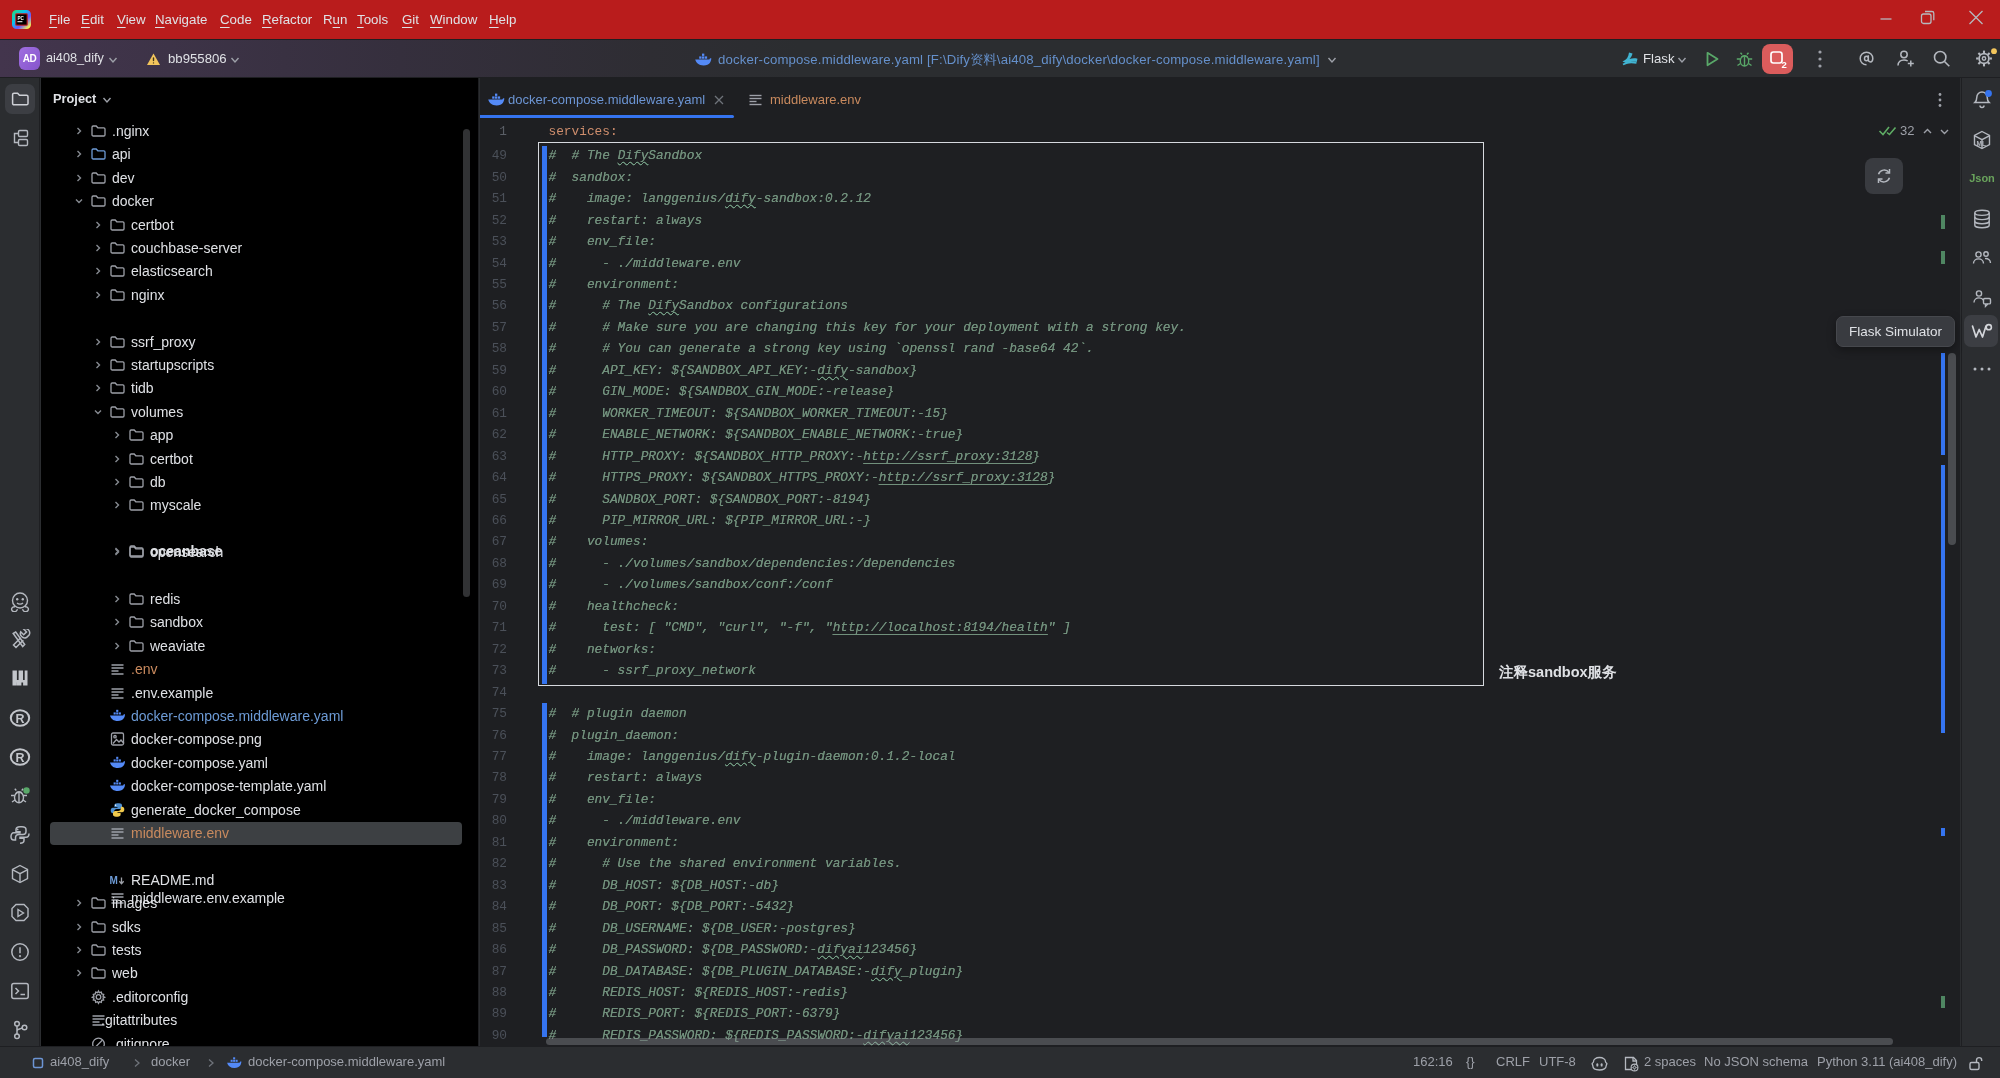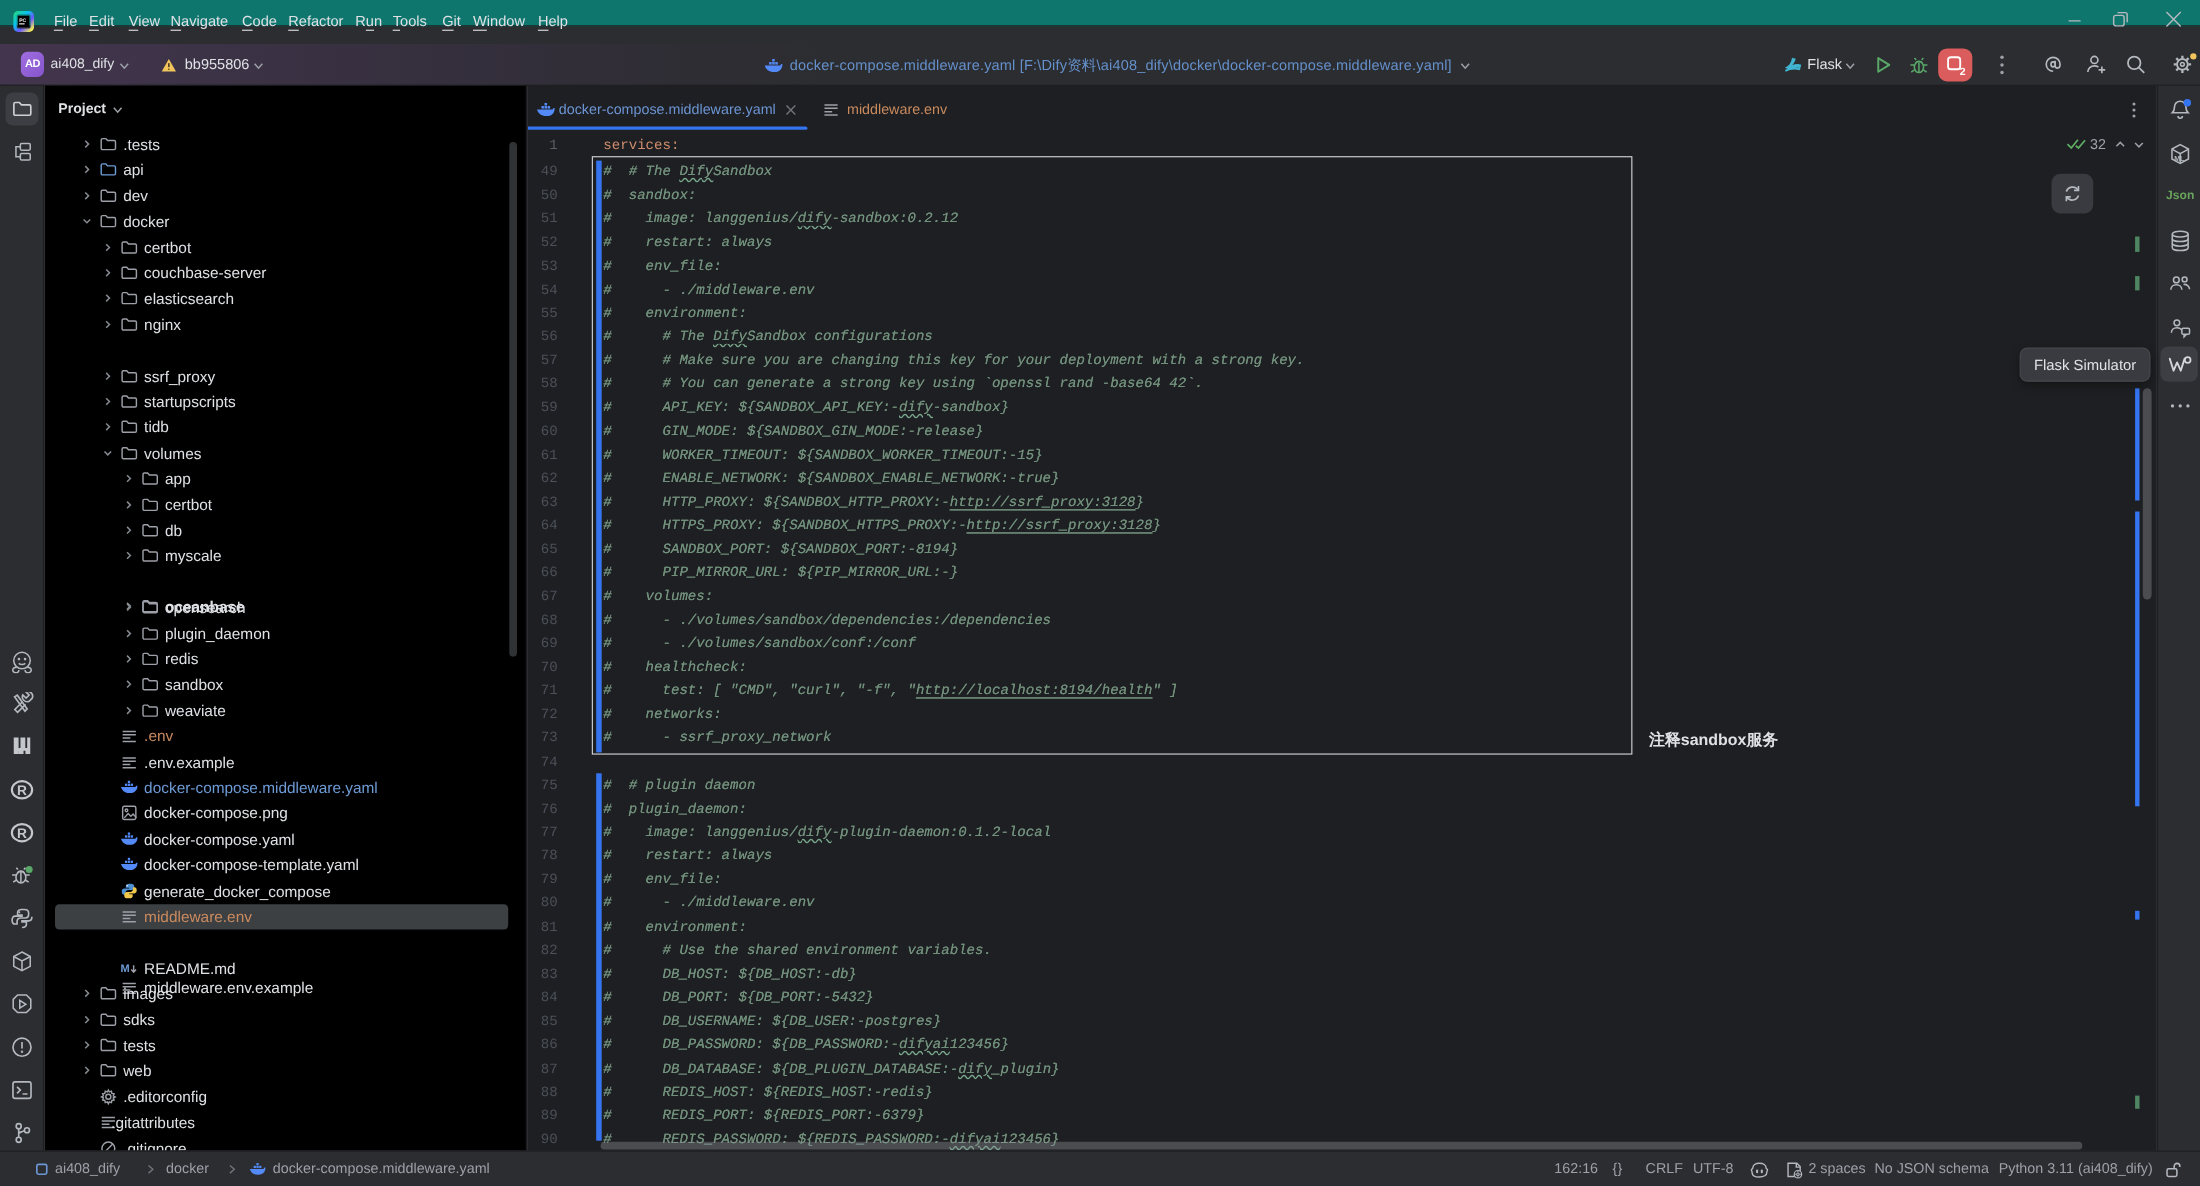--- a/index.html
+++ b/index.html
@@ -1,21 +1,21 @@
 <!DOCTYPE html>
 <html><head>
 <meta charset="utf-8">
 <style>
   * { margin:0; padding:0; box-sizing:border-box; -webkit-font-smoothing:antialiased; }
   html,body { background:#2b2d30; }
   #app { position:relative; width:2000px; height:1078px; overflow:hidden;
          font-family:"Liberation Sans", sans-serif; color:#dfe1e5; }
   .abs { position:absolute; }
   
-  #menubar { position:absolute; left:0; top:0; width:2000px; height:24px; background:#0f766e; border-bottom:1px solid #1e1f22;}
+  #menubar { position:absolute; left:0; top:0; width:2000px; height:40px; background:#b91c1c; border-bottom:1px solid #1e1f22;}
   .menuitem { position:absolute; top:0; height:40px; line-height:40px; font-size:13.3px; color:#dfe1e5; }
   .menuitem u { text-decoration-thickness:1px; text-underline-offset:3px; }
   
   #toolbar { position:absolute; left:0; top:40px; width:2000px; height:38px;
     background:linear-gradient(to right,#43354d 0px,#3d3347 170px,#352f3d 400px,#2e2d33 650px,#2b2d30 800px); border-bottom:1px solid #1e1f22;}
   
   #leftstrip { position:absolute; left:0; top:78px; width:40px; height:968px; background:#2b2d30; border-right:1px solid #1e1f22; }
   #projpanel { position:absolute; left:41px; top:78px; width:438px; height:968px; background:#000000; border-right:1px solid #1e1f22; overflow:hidden;}
   #editor { position:absolute; left:480px; top:78px; width:1480px; height:968px; background:#1e1f22; overflow:hidden;}
   #rightstrip { position:absolute; left:1961px; top:78px; width:39px; height:968px; background:#2b2d30; border-left:1px solid #1e1f22;}
@@ -267,21 +267,21 @@
     <svg class="abs" style="left:59px;top:15px" width="14" height="14" viewBox="0 0 14 14">
         <polyline points="3.5,5 7,9 10.5,5" fill="none" stroke="#9da0a8" stroke-width="1.4"></polyline>
       </svg>
     <div class="trow" style="left:0;top:41.5px;width:438px;">
         <svg class="chev" style="left:31px" width="14" height="14" viewBox="0 0 14 14">
           <polyline points="5.5,4 8.5,7 5.5,10" fill="none" stroke="#868a91" stroke-width="1.4"></polyline>
         </svg>
         <svg class="ticon" style="left:49px" width="17" height="17" viewBox="0 0 17 17">
           <path d="M2 4.7 c0-.7.5-1.2 1.2-1.2 h3 l1.6 1.8 h6 c.7 0 1.2.5 1.2 1.2 v5.8 c0 .7-.5 1.2-1.2 1.2 H3.2 c-.7 0-1.2-.5-1.2-1.2 z" fill="none" stroke="#9da0a8" stroke-width="1.3"></path>
         </svg>
-        <span class="lbl" style="left:71px;">.tests</span>
+        <span class="lbl" style="left:71px;">.nginx</span>
       </div>
     <div class="trow" style="left:0;top:64.9px;width:438px;">
         <svg class="chev" style="left:31px" width="14" height="14" viewBox="0 0 14 14">
           <polyline points="5.5,4 8.5,7 5.5,10" fill="none" stroke="#868a91" stroke-width="1.4"></polyline>
         </svg>
         <svg class="ticon" style="left:49px" width="17" height="17" viewBox="0 0 17 17">
           <path d="M2 4.7 c0-.7.5-1.2 1.2-1.2 h3 l1.6 1.8 h6 c.7 0 1.2.5 1.2 1.2 v5.8 c0 .7-.5 1.2-1.2 1.2 H3.2 c-.7 0-1.2-.5-1.2-1.2 z" fill="none" stroke="#6d9bd6" stroke-width="1.3"></path>
         </svg>
         <span class="lbl" style="left:71px;">api</span>
       </div>
@@ -421,29 +421,20 @@
         <span class="lbl" style="left:109px;">oceanbase</span>
       </div>
     <div class="trow" style="left:0;top:462.7px;width:438px;">
         <svg class="chev" style="left:69px" width="14" height="14" viewBox="0 0 14 14">
           <polyline points="5.5,4 8.5,7 5.5,10" fill="none" stroke="#868a91" stroke-width="1.4"></polyline>
         </svg>
         <svg class="ticon" style="left:87px" width="17" height="17" viewBox="0 0 17 17">
           <path d="M2 4.7 c0-.7.5-1.2 1.2-1.2 h3 l1.6 1.8 h6 c.7 0 1.2.5 1.2 1.2 v5.8 c0 .7-.5 1.2-1.2 1.2 H3.2 c-.7 0-1.2-.5-1.2-1.2 z" fill="none" stroke="#9da0a8" stroke-width="1.3"></path>
         </svg>
         <span class="lbl" style="left:109px;">opensearch</span>
-      </div>
-    <div class="trow" style="left:0;top:486.1px;width:438px;">
-        <svg class="chev" style="left:69px" width="14" height="14" viewBox="0 0 14 14">
-          <polyline points="5.5,4 8.5,7 5.5,10" fill="none" stroke="#868a91" stroke-width="1.4"></polyline>
-        </svg>
-        <svg class="ticon" style="left:87px" width="17" height="17" viewBox="0 0 17 17">
-          <path d="M2 4.7 c0-.7.5-1.2 1.2-1.2 h3 l1.6 1.8 h6 c.7 0 1.2.5 1.2 1.2 v5.8 c0 .7-.5 1.2-1.2 1.2 H3.2 c-.7 0-1.2-.5-1.2-1.2 z" fill="none" stroke="#9da0a8" stroke-width="1.3"></path>
-        </svg>
-        <span class="lbl" style="left:109px;">plugin_daemon</span>
       </div>
     <div class="trow" style="left:0;top:509.5px;width:438px;">
         <svg class="chev" style="left:69px" width="14" height="14" viewBox="0 0 14 14">
           <polyline points="5.5,4 8.5,7 5.5,10" fill="none" stroke="#868a91" stroke-width="1.4"></polyline>
         </svg>
         <svg class="ticon" style="left:87px" width="17" height="17" viewBox="0 0 17 17">
           <path d="M2 4.7 c0-.7.5-1.2 1.2-1.2 h3 l1.6 1.8 h6 c.7 0 1.2.5 1.2 1.2 v5.8 c0 .7-.5 1.2-1.2 1.2 H3.2 c-.7 0-1.2-.5-1.2-1.2 z" fill="none" stroke="#9da0a8" stroke-width="1.3"></path>
         </svg>
         <span class="lbl" style="left:109px;">redis</span>
       </div>

